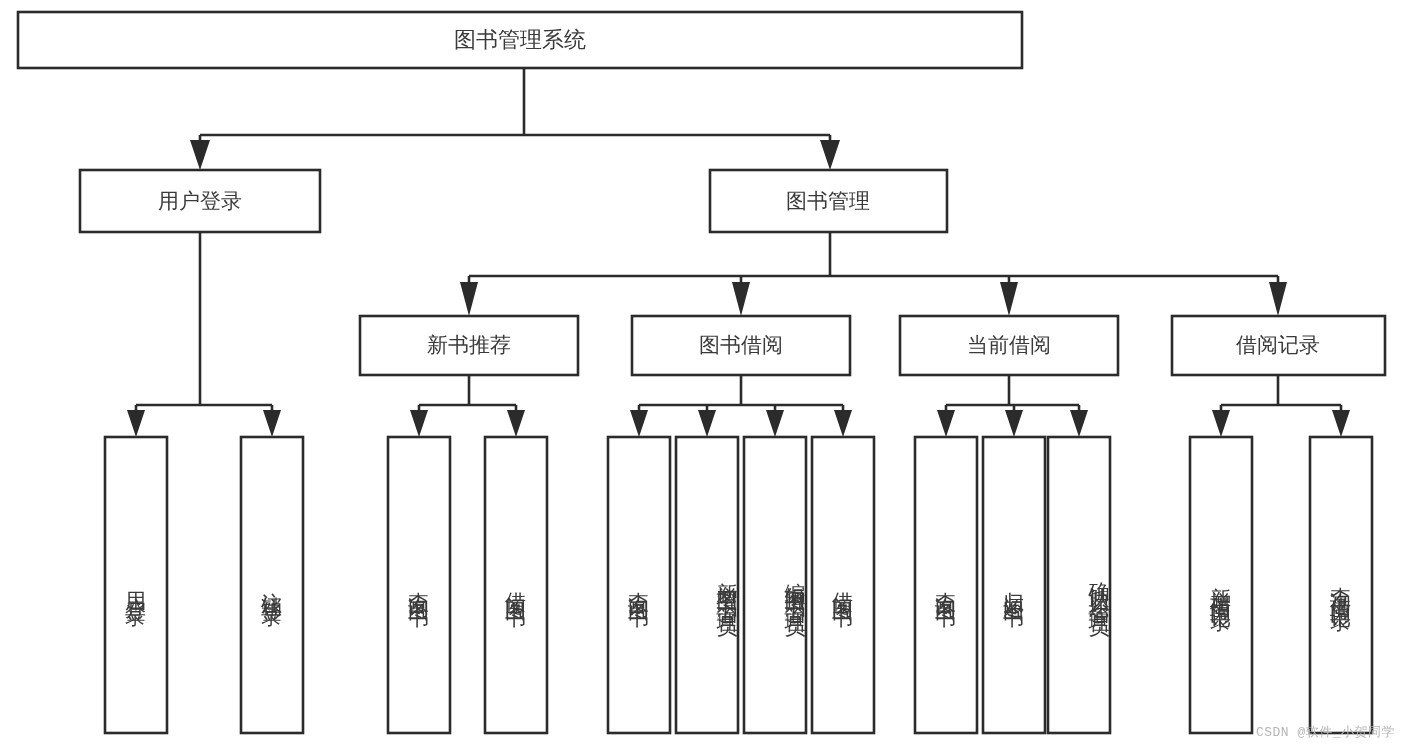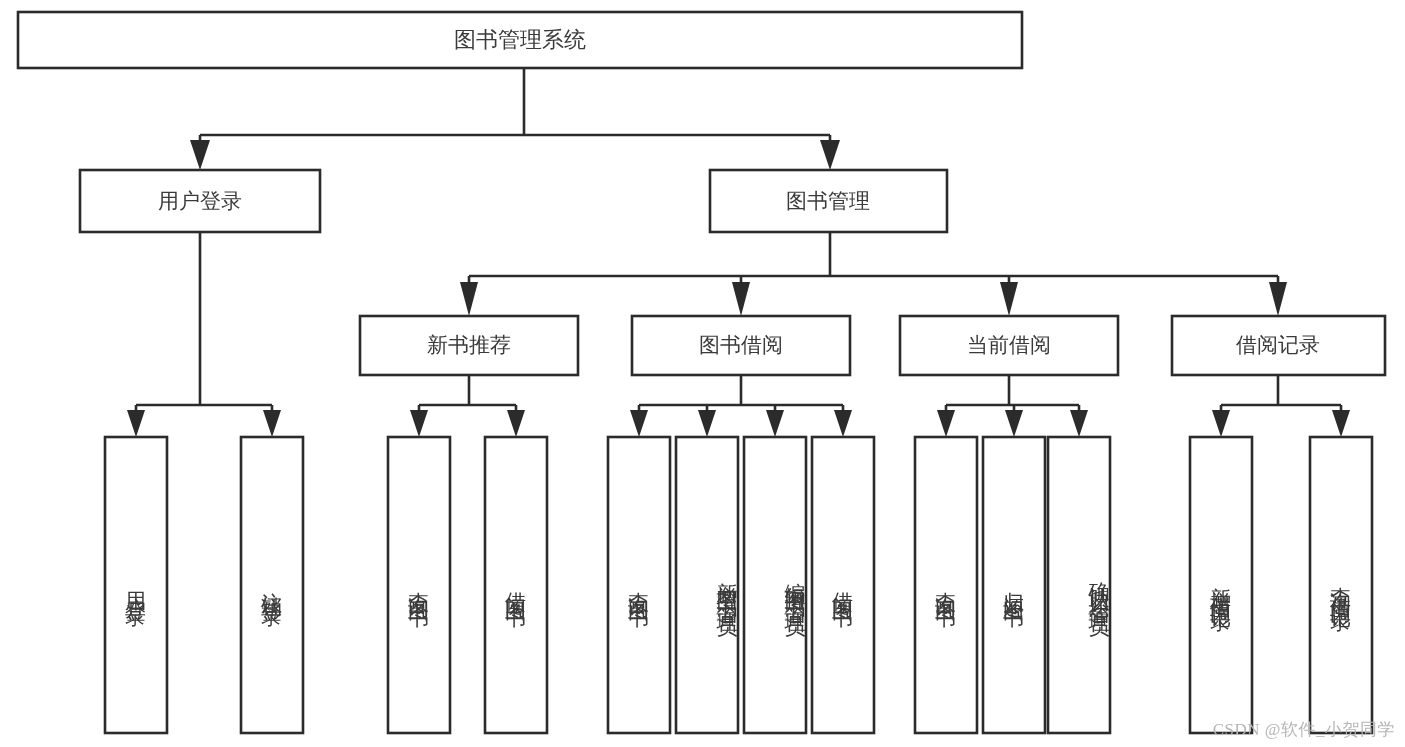--- a/index.html
+++ b/index.html
@@ -80,22 +80,22 @@
     display: flex;
     align-items: flex-start;
     justify-content: center;
     padding-top: 4px;
     box-sizing: border-box;
   }
   .watermark {
     position: absolute;
     right: 10px;
     bottom: 6px;
-    font-family: Liberation Serif, serif;
-    font-size: 17px;
+    font-family: Liberation Mono, monospace;
+    font-size: 13px;
     color: #b6b6b6;
     letter-spacing: 0.5px;
     white-space: nowrap;
     pointer-events: none;
   }
 </style>
 </head>
 <body>
 
 <div id="diagram-root">

